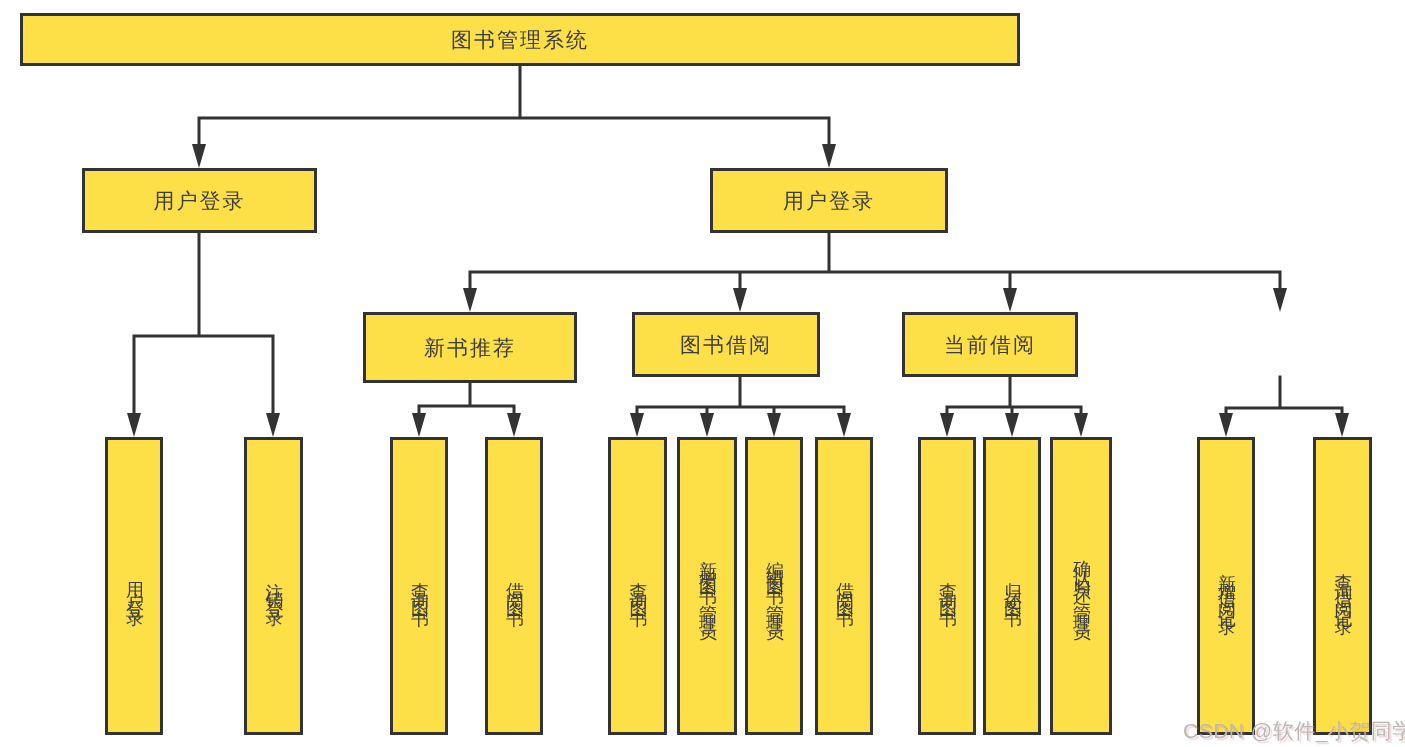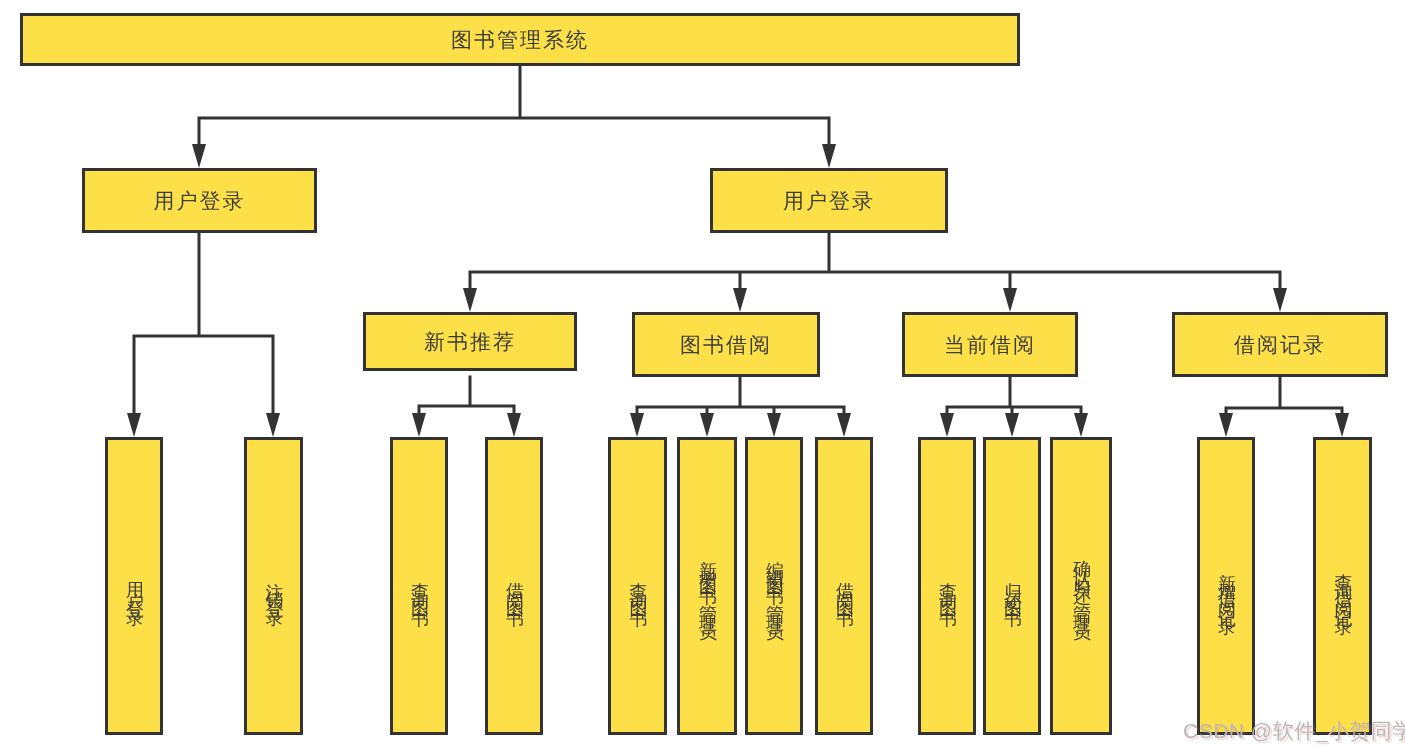--- a/index.html
+++ b/index.html
@@ -98,31 +98,28 @@
     <span>图书管理系统</span>
   </div>
 
   <div class="node h" style="left:82px;top:168px;width:235px;height:65px">
     <span>用户登录</span>
   </div>
   <div class="node h" style="left:710px;top:168px;width:238px;height:65px">
     <span>用户登录</span>
   </div>
 
-  <div class="node h" style="left:363px;top:312px;width:214px;height:59px">
+  <div class="node h" style="left:363px;top:312px;width:214px;height:71px">
     <span>新书推荐</span>
   </div>
   <div class="node h" style="left:632px;top:312px;width:188px;height:65px">
     <span>图书借阅</span>
   </div>
   <div class="node h" style="left:902px;top:312px;width:176px;height:65px">
     <span>当前借阅</span>
-  </div>
-  <div class="node h" style="left:1172px;top:312px;width:216px;height:65px">
-    <span>借阅记录</span>
   </div>
 
   <div class="node v" style="left:105px;top:437px;width:58px;height:298px">
     <span>用户登录</span>
   </div>
   <div class="node v" style="left:244px;top:437px;width:59px;height:298px">
     <span>注销登录</span>
   </div>
 
   <div class="node v" style="left:390px;top:437px;width:58px;height:298px">

